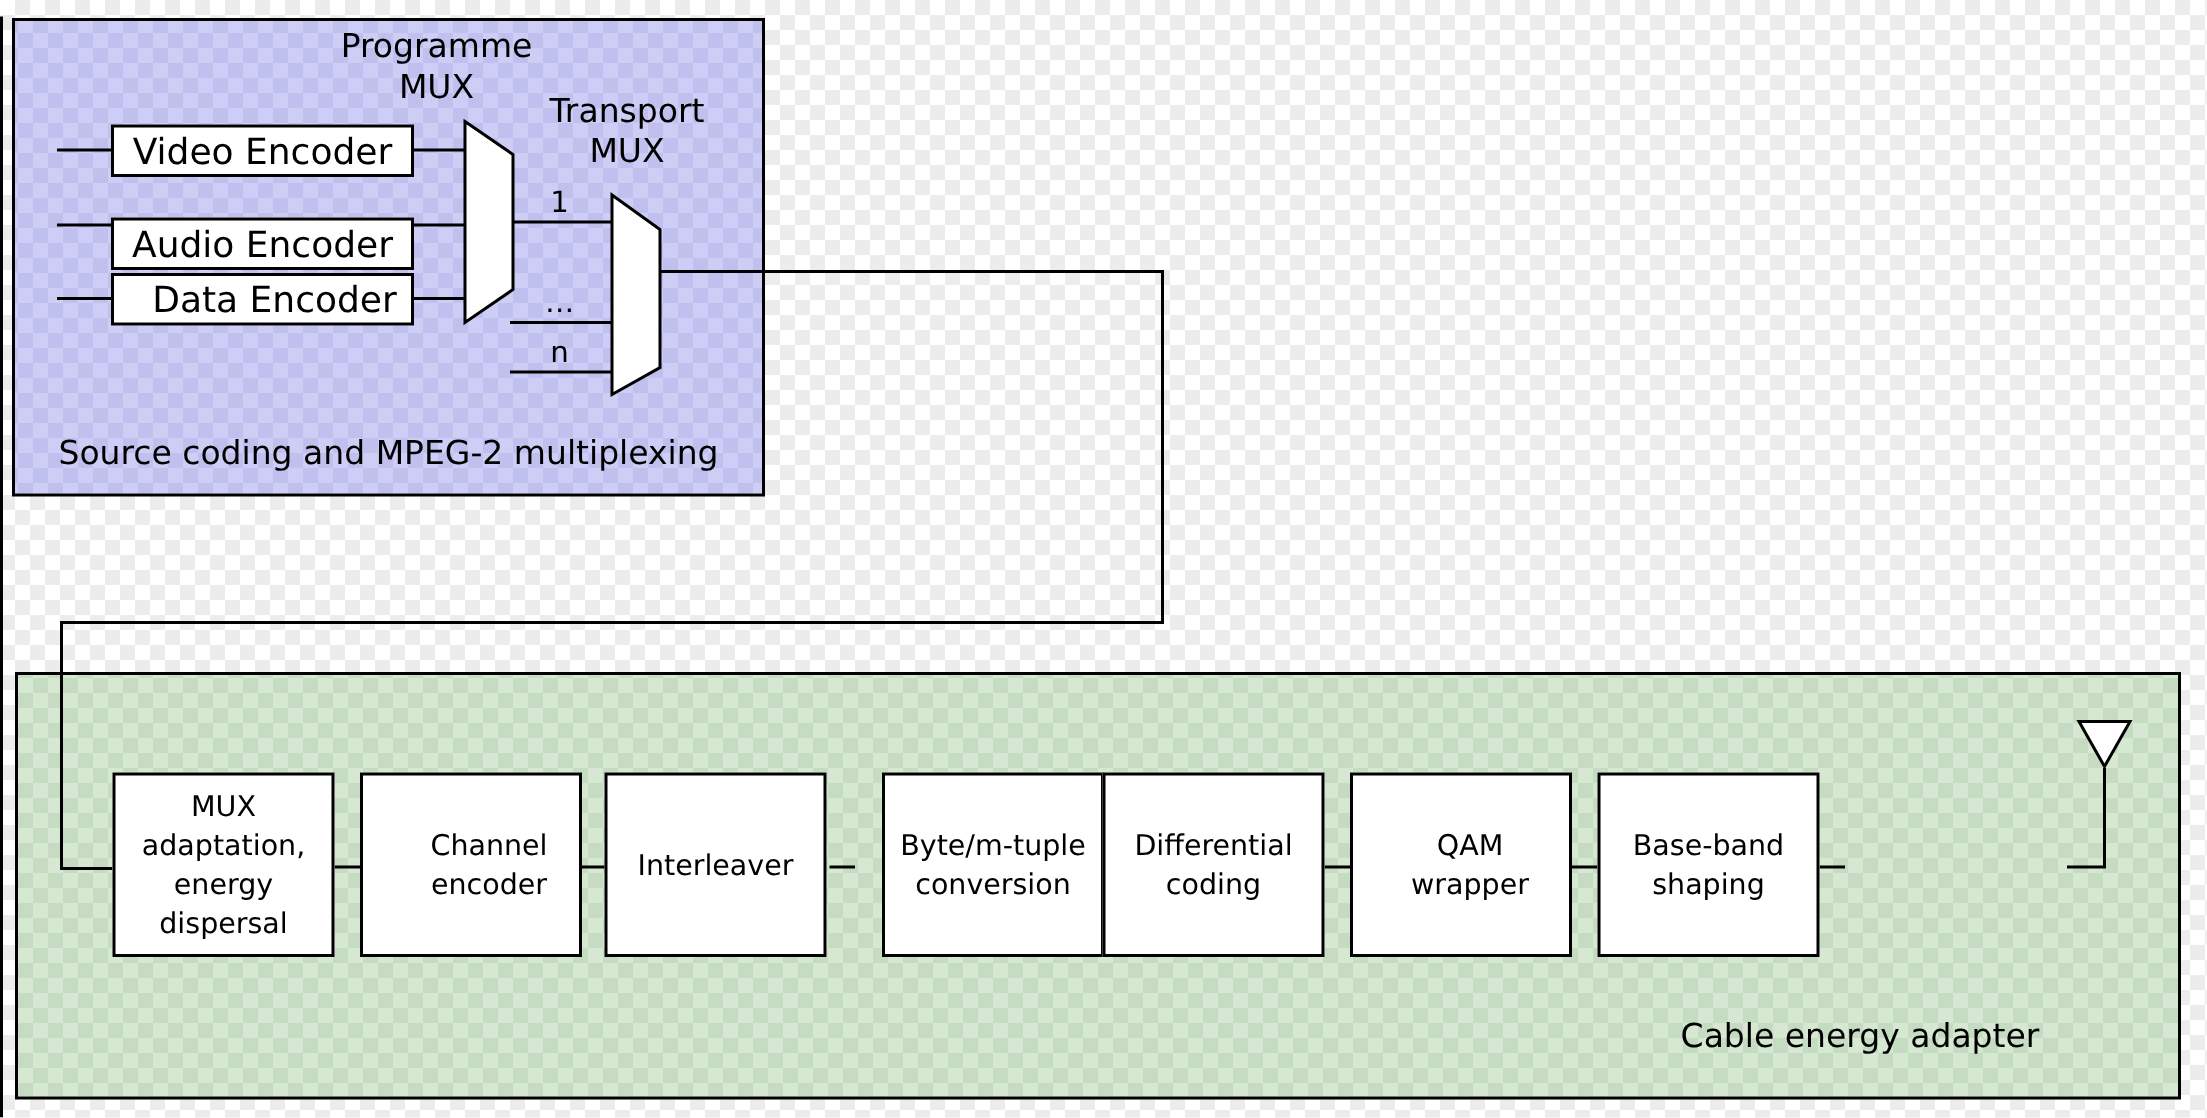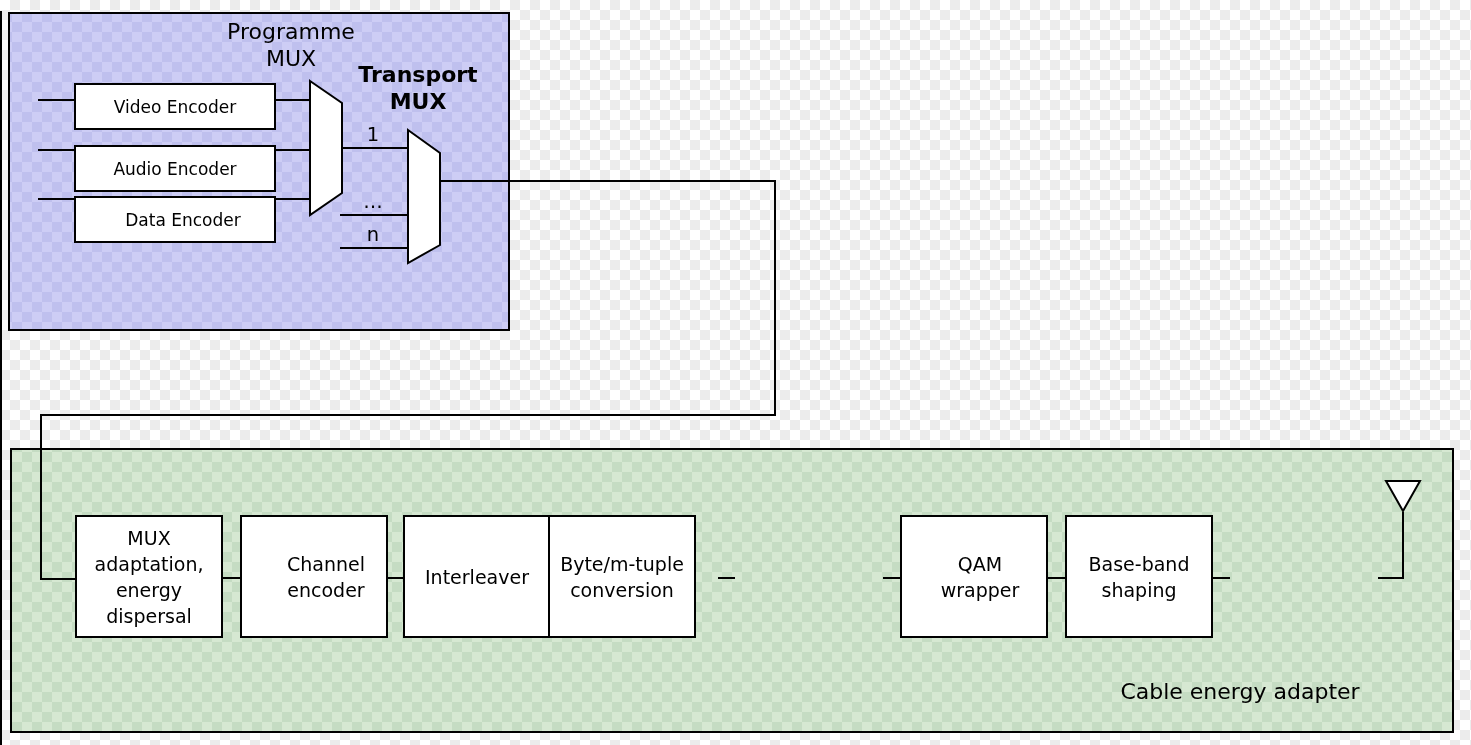--- a/index.html
+++ b/index.html
@@ -72,27 +72,27 @@
     position: absolute;
     text-align: center;
     white-space: pre-line;
     font-size: 22px;
     line-height: 27px;
   }
   .enc-box {
     position: absolute;
     box-sizing: border-box;
     left: 74px;
-    width: 202px; height: 47px;
+    width: 202px; height: 35px;
     background: var(--block-fill, #fff);
     border: 2px solid var(--line, #000);
     display: flex;
     align-items: center;
     justify-content: center;
-    font-size: 17px;
+    font-size: 24px;
   }
   .blk {
     position: absolute;
     box-sizing: border-box;
     top: 515px;
     width: 148px; height: 123px;
     background: var(--block-fill, #fff);
     border: 2px solid var(--line, #000);
     display: flex;
     align-items: center;
@@ -146,41 +146,44 @@
     <line class="wire" x1="883" y1="578" x2="900" y2="578"></line>
     <line class="wire" x1="1048" y1="578" x2="1065" y2="578"></line>
     <line class="wire" x1="1213" y1="578" x2="1230" y2="578"></line>
 
     <polyline class="wire" points="1378,578 1403,578 1403,512"></polyline>
     <polygon class="antenna-shape" points="1386,481 1420,481 1403,511"></polygon>
   </svg>
 
   <div class="lbl" style="left:181px; top:18px; width:220px;">Programme
 MUX</div>
-  <div class="lbl" style="left:336px; top:61px; width:164px;font-weight:bold;">Transport
+  <div class="lbl" style="left:336px; top:61px; width:164px;">Transport
 MUX</div>
 
   <div class="enc-box" style="top:83px;">Video Encoder</div>
   <div class="enc-box" style="top:145px;">Audio Encoder</div>
-  <div class="enc-box" style="top:196px;padding-left:16px;">Data Encoder</div>
+  <div class="enc-box" style="top:182px;padding-left:16px;">Data Encoder</div>
 
   <div class="mux-in-lbl" style="left:355px; top:124px;">1</div>
   <div class="mux-in-lbl" style="left:355px; top:191px;">…</div>
   <div class="mux-in-lbl" style="left:355px; top:224px;">n</div>
 
+  <div class="lbl" style="left:10px; top:289px; width:498px;">Source coding and MPEG-2 multiplexing</div>
 
   <div class="blk" style="left:75px;">MUX
 adaptation,
 energy
 dispersal</div>
   <div class="blk" style="left:240px;padding-left:24px;">Channel
 encoder</div>
   <div class="blk" style="left:403px;">Interleaver</div>
-  <div class="blk" style="left:548px;">Byte/m-tuple
+  <div class="blk" style="left:588px;">Byte/m-tuple
 conversion</div>
+  <div class="blk" style="left:735px;">Differential
+coding</div>
   <div class="blk" style="left:900px;padding-left:12px;">QAM
 wrapper</div>
   <div class="blk" style="left:1065px;">Base-band
 shaping</div>
 
   <div class="lbl" style="left:1020px; top:678px; width:440px;">Cable energy adapter</div>
 
 </div>
 
 </body></html>

